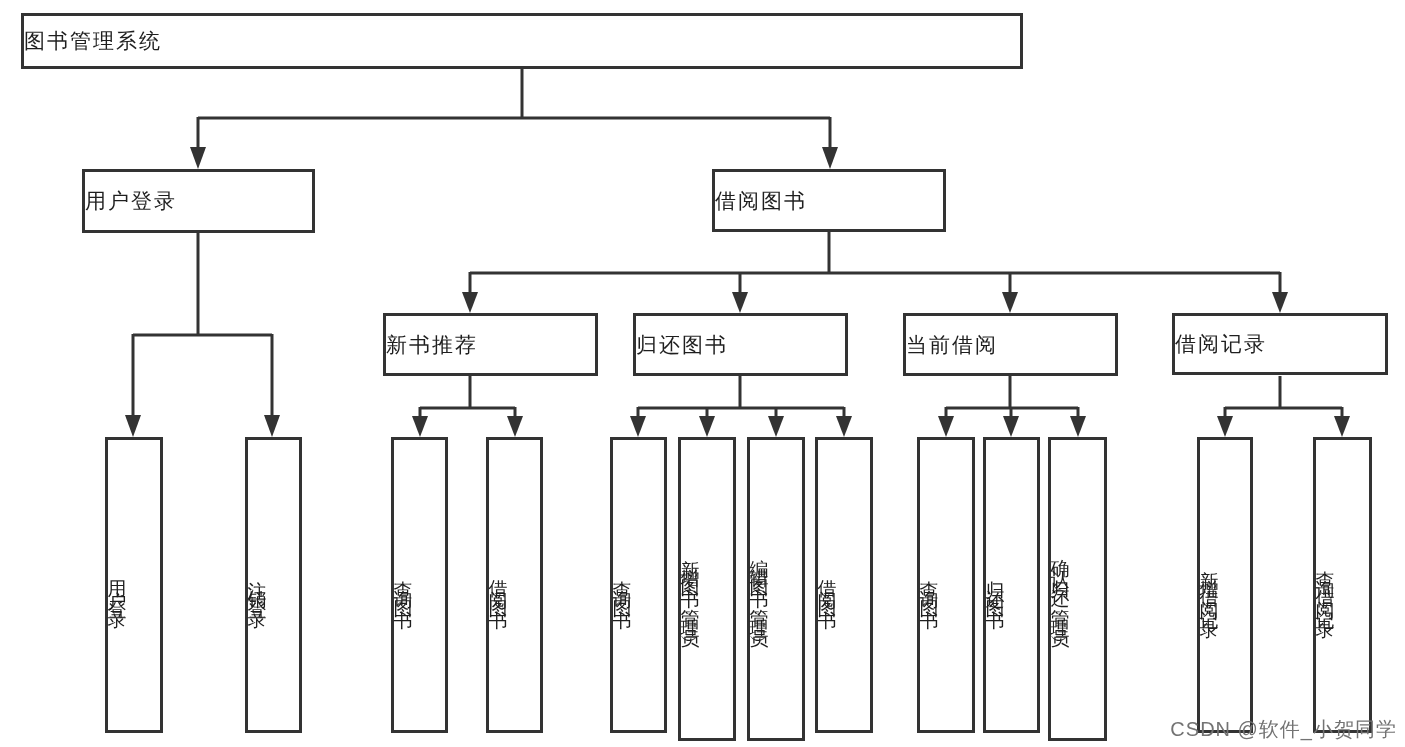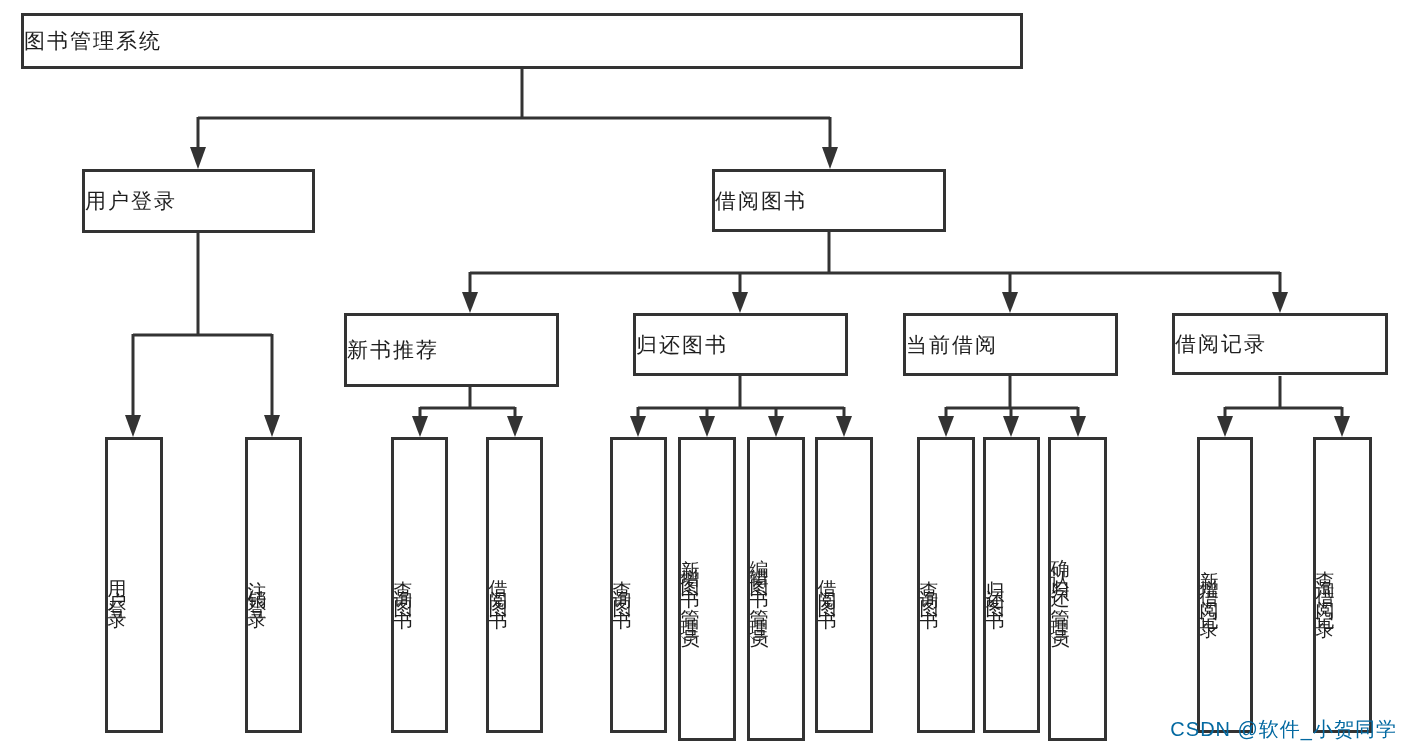--- a/index.html
+++ b/index.html
@@ -31,21 +31,21 @@
     text-orientation:upright;
     font-size:19px;
     letter-spacing:10px;
     line-height:1;
   }
   #watermark{
     position:absolute;
     right:8px;
     bottom:4px;
     font-size:20px;
-    color:#0369a1;
+    color:#737373;
     letter-spacing:1px;
     white-space:nowrap;
     z-index:5;
   }
 </style>
 </head>
 <body>
 
 <div id="canvas">
 
@@ -133,21 +133,21 @@
     <span>图书管理系统</span>
   </div>
 
   <div class="node h" style="left:82px;top:169px;width:233px;height:64px">
     <span>用户登录</span>
   </div>
   <div class="node h" style="left:712px;top:169px;width:234px;height:63px">
     <span>借阅图书</span>
   </div>
 
-  <div class="node h" style="left:344px;top:313px;width:215px;height:74px">
+  <div class="node h" style="left:383px;top:313px;width:215px;height:63px">
     <span>新书推荐</span>
   </div>
   <div class="node h" style="left:633px;top:313px;width:215px;height:63px">
     <span>归还图书</span>
   </div>
   <div class="node h" style="left:1172px;top:313px;width:216px;height:62px">
     <span>借阅记录</span>
   </div>
   <div class="node h" style="left:903px;top:313px;width:215px;height:63px">
     <span>当前借阅</span>

